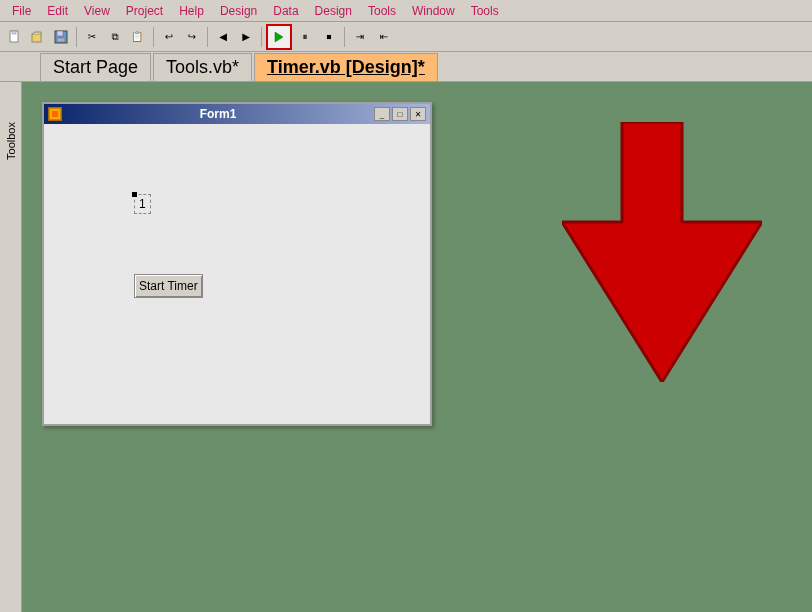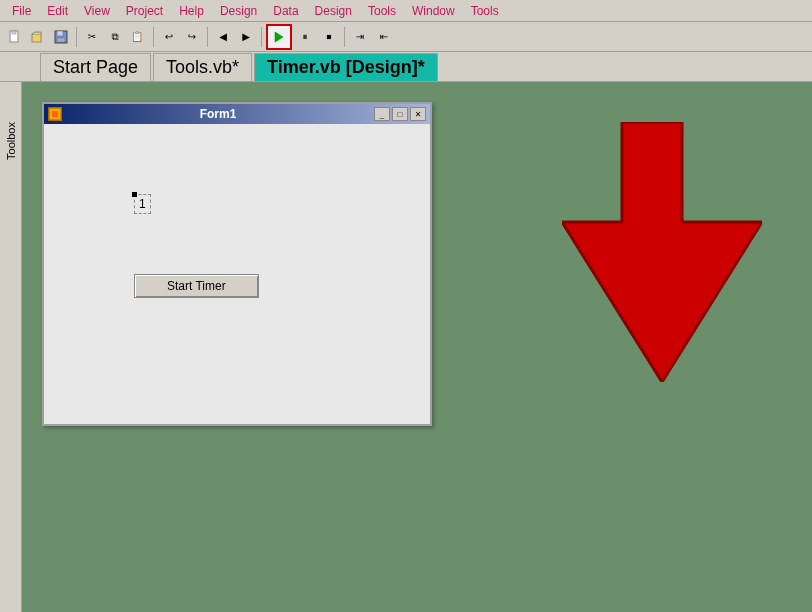--- a/index.html
+++ b/index.html
@@ -78,22 +78,23 @@
       padding: 3px 12px;
       background: #d4d0c8;
       border: 1px solid #a0a0a0;
       border-bottom: none;
       cursor: pointer;
       font-size: 18px;
       margin-right: 2px;
       color: #000;
     }
     .tab.active {
-      background: #14b8a6;
+      background: #fdba74;
       font-weight: bold;
+      text-decoration: underline;
     }
 
     
     .main-area {
       display: flex;
       height: calc(612px - 22px - 30px - 30px);
       background: #6b8e6b;
     }
 
     
@@ -197,21 +198,21 @@
       width: 5px;
       height: 5px;
       background: #000;
     }
 
     
     .start-timer-btn {
       position: absolute;
       top: 150px;
       left: 90px;
-      padding: 4px 32px;
+      padding: 4px 4px;
       background: #d4d0c8;
       border: 1px solid #888;
       font-size: 12px;
       cursor: pointer;
       box-shadow: 1px 1px 0 #fff inset, -1px -1px 0 #888 inset;
     }
 
     
     .red-arrow {
       position: absolute;

